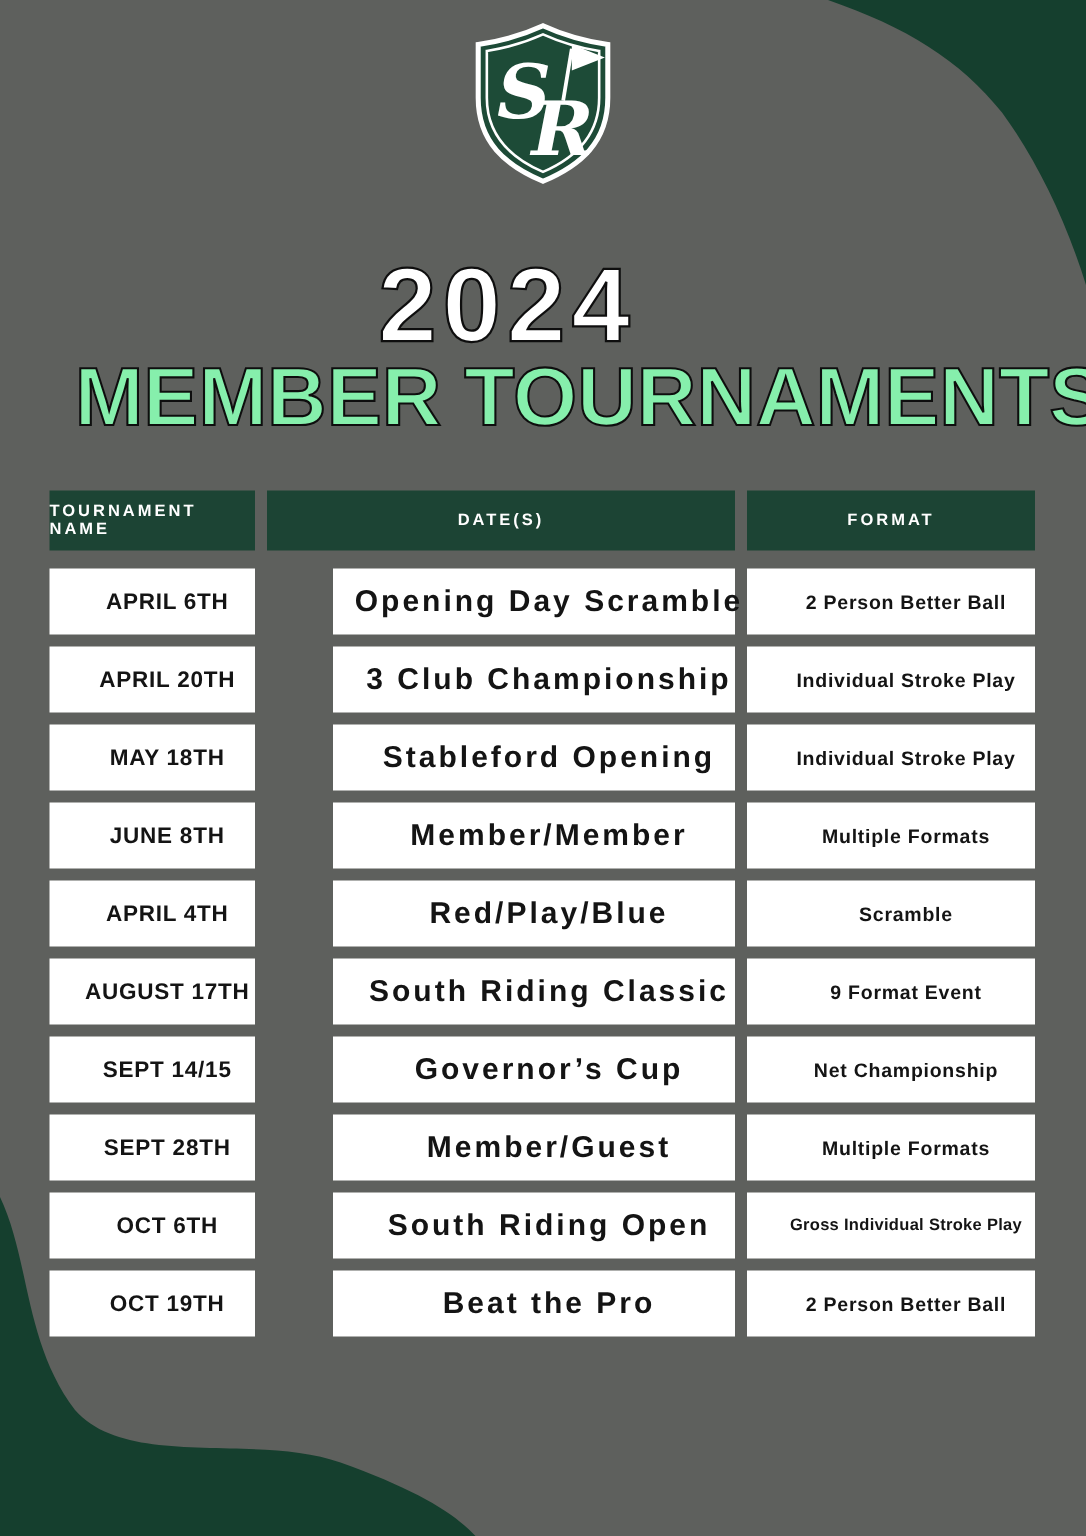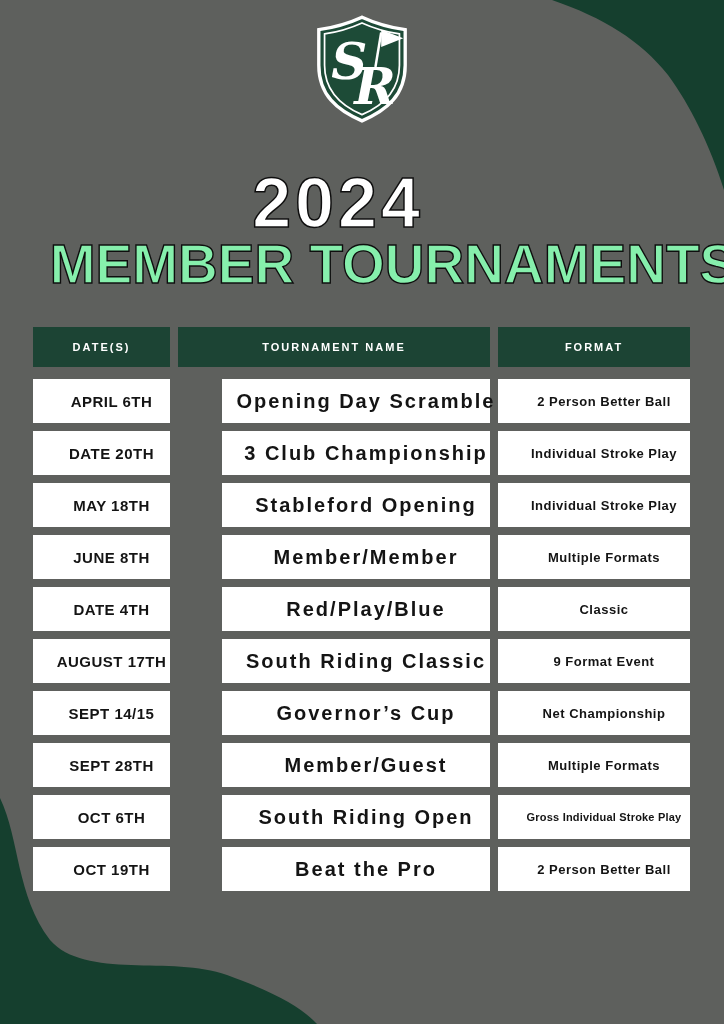--- a/index.html
+++ b/index.html
@@ -76,38 +76,38 @@
     <polygon points="70,15 93,24 70,33" fill="#ffffff"></polygon>
     <text x="18" y="66" font-family="DejaVu Serif, serif" font-style="italic" font-weight="bold" font-size="52" fill="#ffffff">S</text>
     <text x="42" y="92" font-family="DejaVu Serif, serif" font-style="italic" font-weight="bold" font-size="52" fill="#ffffff">R</text>
   </svg>
 </div>
 
 <div class="title-year">2024</div>
 <div class="title-main">MEMBER TOURNAMENTS</div>
 
 <div class="sched">
+  <div class="hcell">TOURNAMENT NAME</div>
   <div class="hcell">DATE(S)</div>
-  <div class="hcell">TOURNAMENT NAME</div>
   <div class="hcell">FORMAT</div>
 <div class="cell date">APRIL 6TH</div>
     <div class="cell name">Opening Day Scramble</div>
     <div class="cell fmt">2 Person Better Ball</div>
-    <div class="cell date">DATE 20TH</div>
+    <div class="cell date">APRIL 20TH</div>
     <div class="cell name">3 Club Championship</div>
     <div class="cell fmt">Individual Stroke Play</div>
     <div class="cell date">MAY 18TH</div>
     <div class="cell name">Stableford Opening</div>
     <div class="cell fmt">Individual Stroke Play</div>
     <div class="cell date">JUNE 8TH</div>
     <div class="cell name">Member/Member</div>
     <div class="cell fmt">Multiple Formats</div>
-    <div class="cell date">DATE 4TH</div>
+    <div class="cell date">APRIL 4TH</div>
     <div class="cell name">Red/Play/Blue</div>
-    <div class="cell fmt">Classic</div>
+    <div class="cell fmt">Scramble</div>
     <div class="cell date">AUGUST 17TH</div>
     <div class="cell name">South Riding Classic</div>
     <div class="cell fmt">9 Format Event</div>
     <div class="cell date">SEPT 14/15</div>
     <div class="cell name">Governor’s Cup</div>
     <div class="cell fmt">Net Championship</div>
     <div class="cell date">SEPT 28TH</div>
     <div class="cell name">Member/Guest</div>
     <div class="cell fmt">Multiple Formats</div>
     <div class="cell date">OCT 6TH</div>

